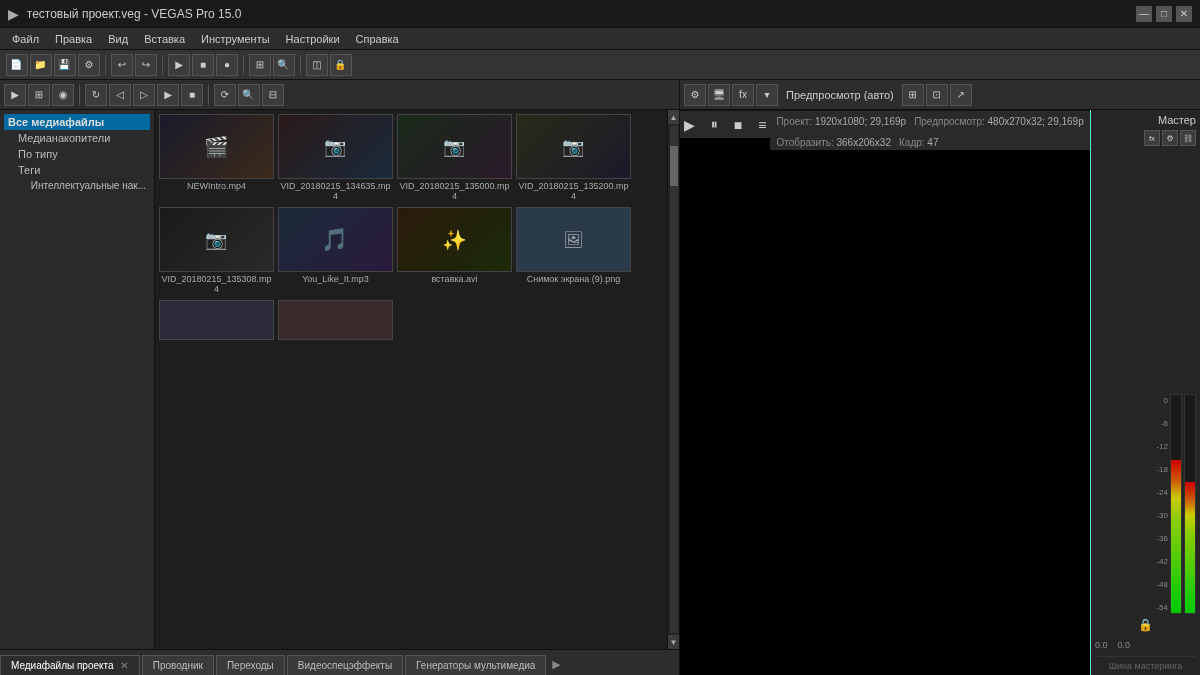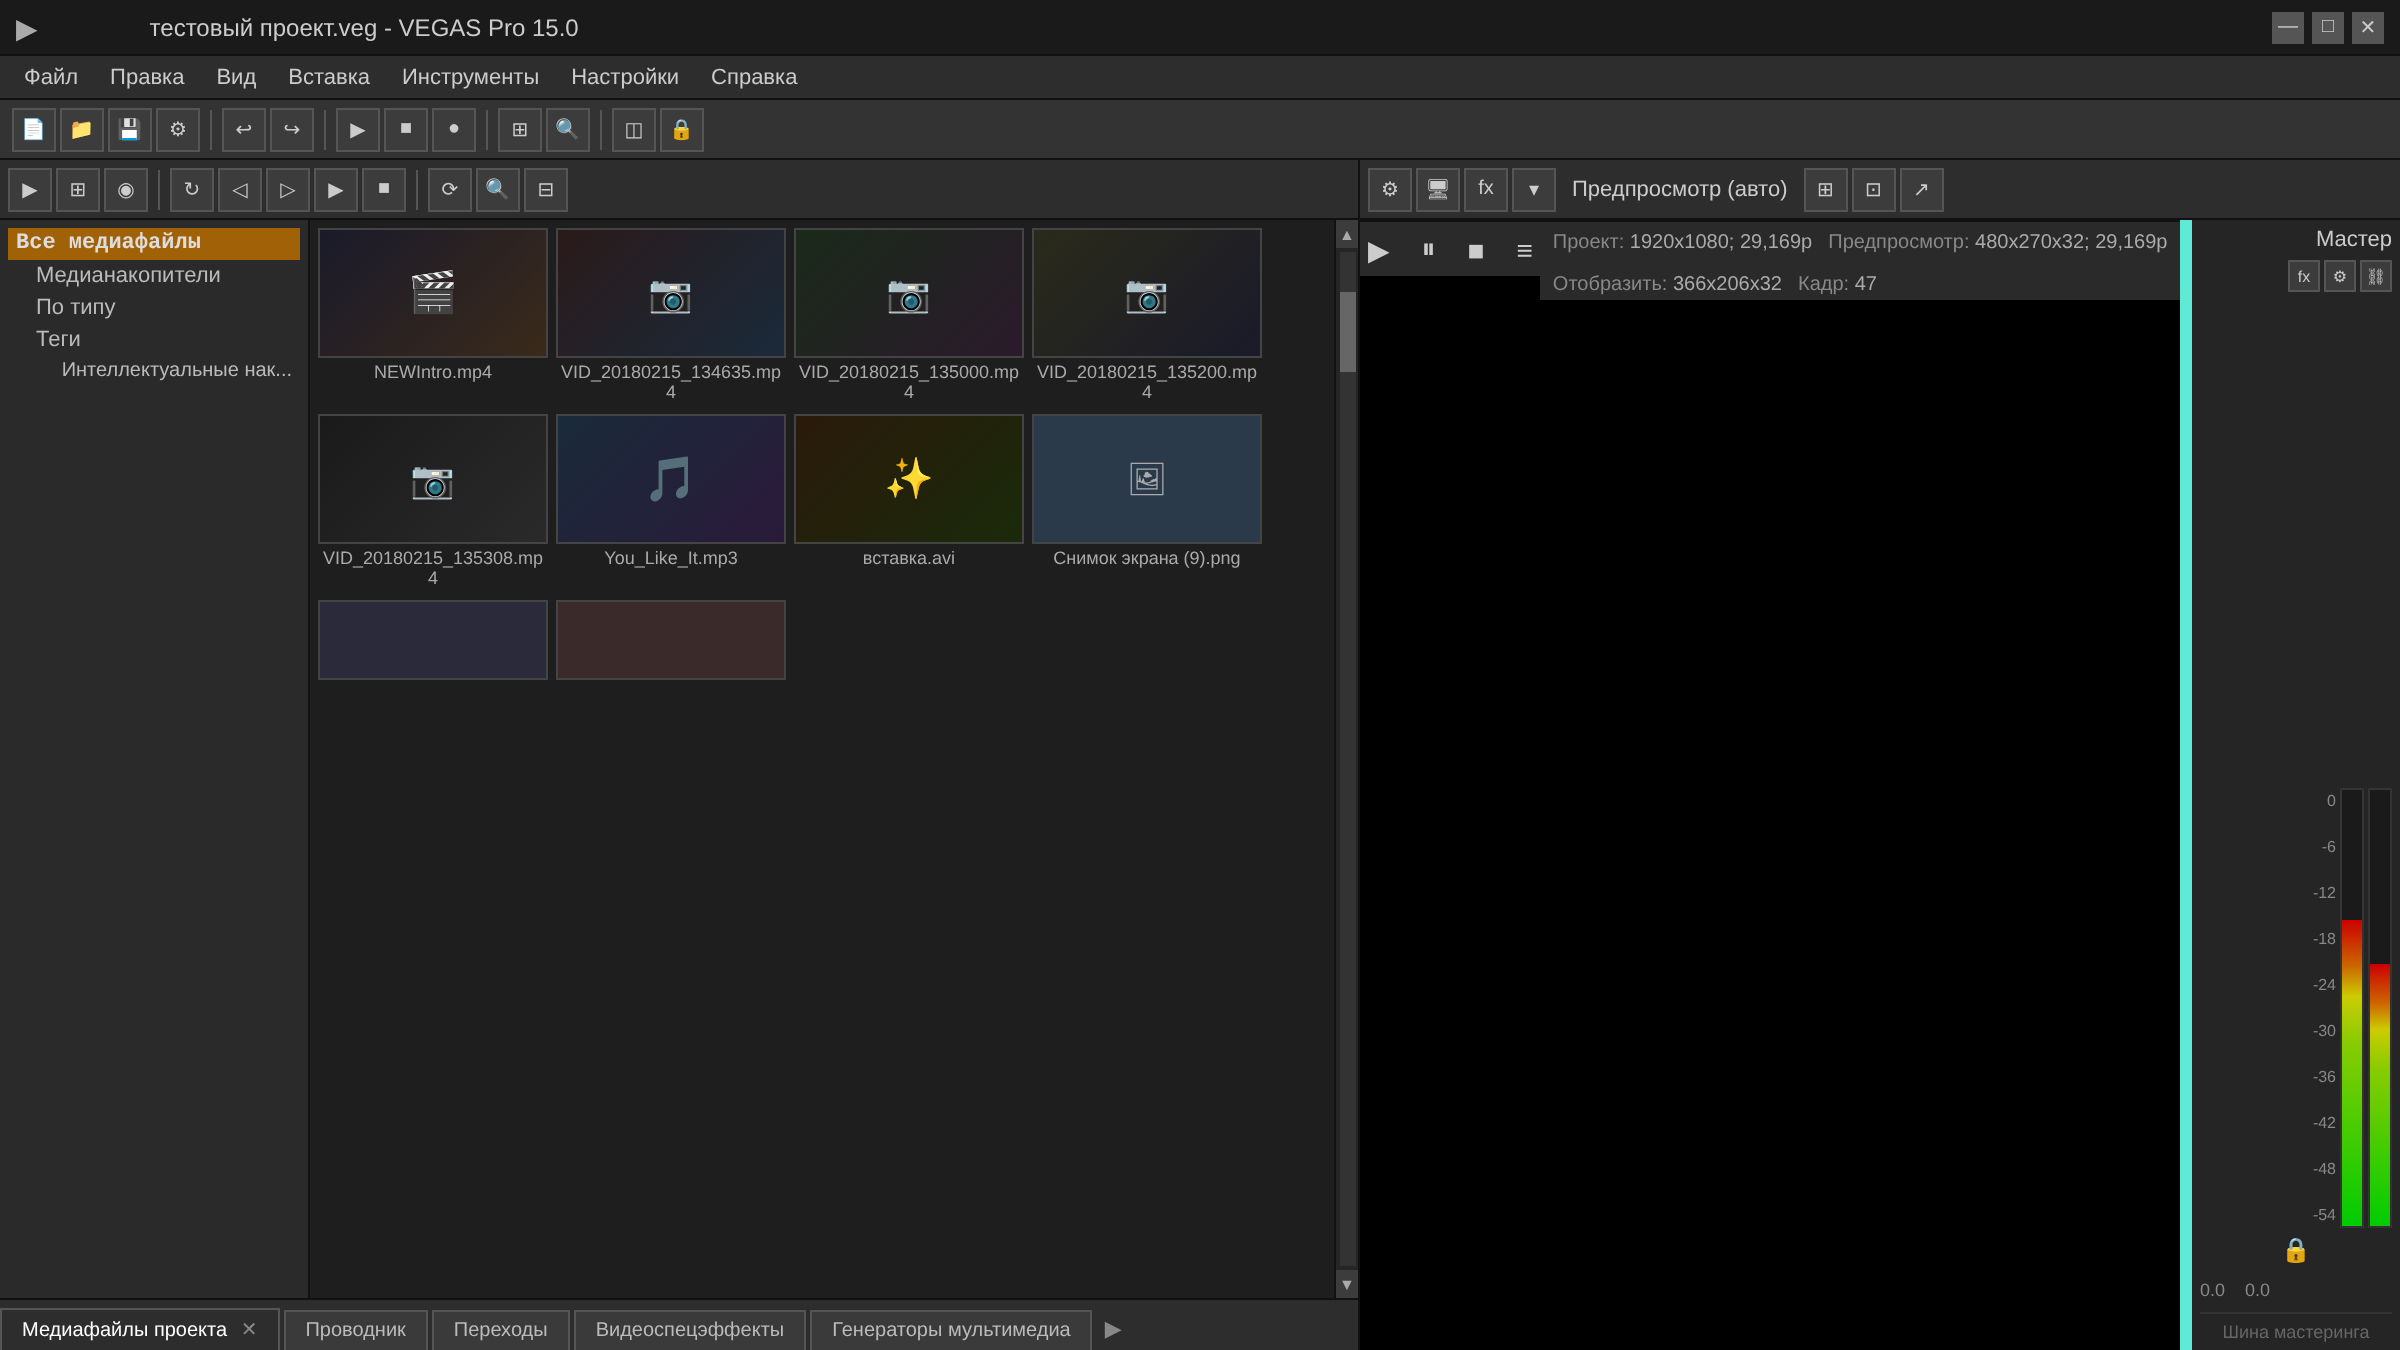--- a/index.html
+++ b/index.html
@@ -20,21 +20,20 @@
       background: #1a1a1a;
       display: flex;
       align-items: center;
       padding: 0 8px;
       border-bottom: 1px solid #111;
     }
     #title-bar .title {
       flex: 1;
       color: #ccc;
       font-size: 12px;
-      margin-left: 48px;
     }
     #title-bar .win-controls {
       display: flex;
       gap: 4px;
     }
     #title-bar .win-btn {
       width: 16px;
       height: 16px;
       background: #555;
       border: none;
@@ -131,21 +130,21 @@
       padding: 4px;
       overflow-y: auto;
     }
     .tree-item {
       padding: 2px 4px;
       cursor: pointer;
       font-size: 11px;
       color: #bbb;
       white-space: nowrap;
     }
-    .tree-item.selected { background: #a16207; color: #fff; font-family: Liberation Mono, monospace; }
+    .tree-item.selected { background: #0369a1; color: #fff; }
     .tree-item.parent { font-weight: bold; color: #ddd; }
 
     
     #media-grid {
       flex: 1;
       background: #1e1e1e;
       overflow-y: auto;
       padding: 4px;
       display: flex;
       flex-wrap: wrap;
@@ -351,21 +350,21 @@
       background: #2d2d2d;
       display: flex;
       align-items: flex-end;
       border-top: 1px solid #111;
     }
 
     
     #master-panel {
       width: 110px;
       background: #252525;
-      border-left: 6px solid #5eead4;
+      border-left: 1px solid #5eead4;
       display: flex;
       flex-direction: column;
       padding: 4px;
     }
     #master-header {
       font-size: 11px;
       color: #ccc;
       text-align: right;
       margin-bottom: 4px;
     }

